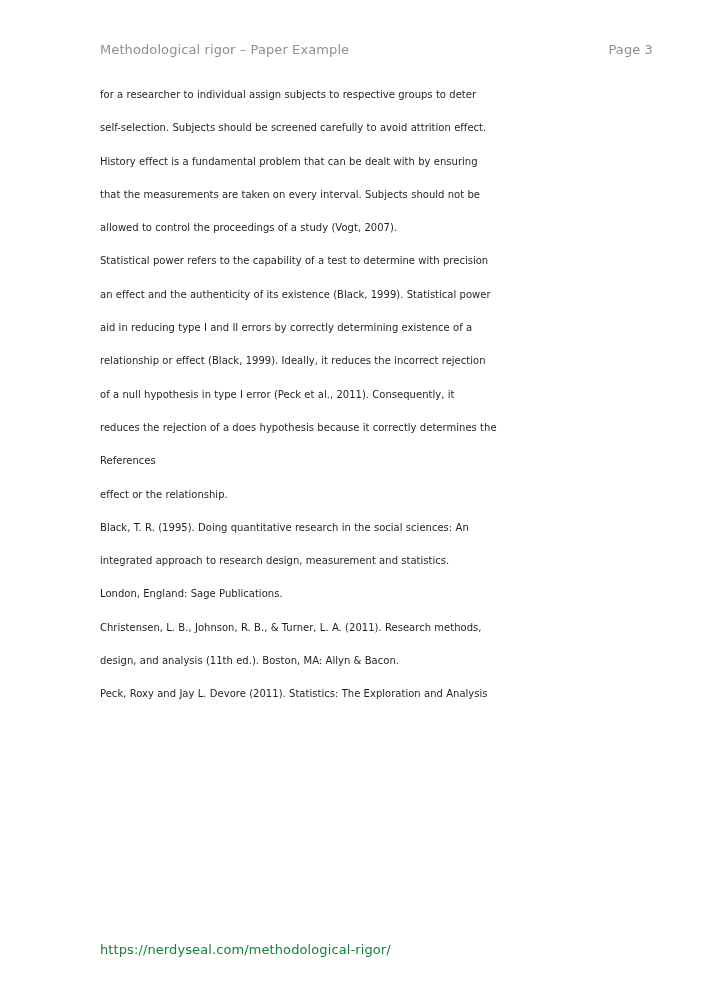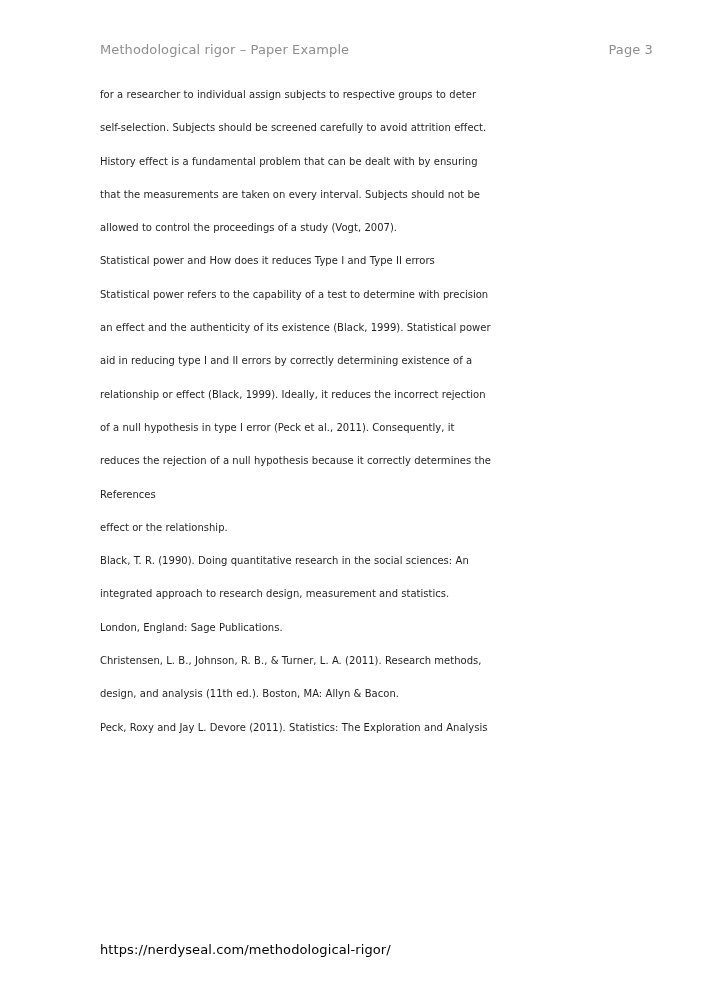--- a/index.html
+++ b/index.html
@@ -60,50 +60,49 @@
     left: 100px;
     top: 940px;
     width: 553px;
     font-size: 13px;
     line-height: 20px;
     color: #9a9a9a;
     letter-spacing: 0.1px;
     white-space: nowrap;
   }
   .footer-url {
-    color: #000000;
+    color: #15803d;
     text-decoration: none;
   }
 </style>
 </head>
 <body>
 
 <div class="page">
 
   <div class="page-header">
     <span class="header-title">Methodological rigor – Paper Example</span>
     <span class="header-page-number">Page 3</span>
   </div>
 
   <div class="content">
       <div class="doc-line">for a researcher to individual assign subjects to respective groups to deter</div>
       <div class="doc-line">self-selection. Subjects should be screened carefully to avoid attrition effect.</div>
       <div class="doc-line">History effect is a fundamental problem that can be dealt with by ensuring</div>
       <div class="doc-line">that the measurements are taken on every interval. Subjects should not be</div>
       <div class="doc-line">allowed to control the proceedings of a study (Vogt, 2007).</div>
-      <div class="doc-line">Statistical power and How does it reduces Type I and Type II errors</div>
       <div class="doc-line">Statistical power refers to the capability of a test to determine with precision</div>
       <div class="doc-line">an effect and the authenticity of its existence (Black, 1999). Statistical power</div>
       <div class="doc-line">aid in reducing type I and II errors by correctly determining existence of a</div>
       <div class="doc-line">relationship or effect (Black, 1999). Ideally, it reduces the incorrect rejection</div>
       <div class="doc-line">of a null hypothesis in type I error (Peck et al., 2011). Consequently, it</div>
-      <div class="doc-line">reduces the rejection of a null hypothesis because it correctly determines the</div>
+      <div class="doc-line">reduces the rejection of a does hypothesis because it correctly determines the</div>
       <div class="doc-line">References</div>
       <div class="doc-line">effect or the relationship.</div>
-      <div class="doc-line">Black, T. R. (1990). Doing quantitative research in the social sciences: An</div>
+      <div class="doc-line">Black, T. R. (1995). Doing quantitative research in the social sciences: An</div>
       <div class="doc-line">integrated approach to research design, measurement and statistics.</div>
       <div class="doc-line">London, England: Sage Publications.</div>
       <div class="doc-line">Christensen, L. B., Johnson, R. B., &amp; Turner, L. A. (2011). Research methods,</div>
       <div class="doc-line">design, and analysis (11th ed.). Boston, MA: Allyn &amp; Bacon.</div>
       <div class="doc-line">Peck, Roxy and Jay L. Devore (2011). Statistics: The Exploration and Analysis</div>
     </div>
 
   <div class="page-footer">
     <a class="footer-url">https://nerdyseal.com/methodological-rigor/</a>
   </div>

